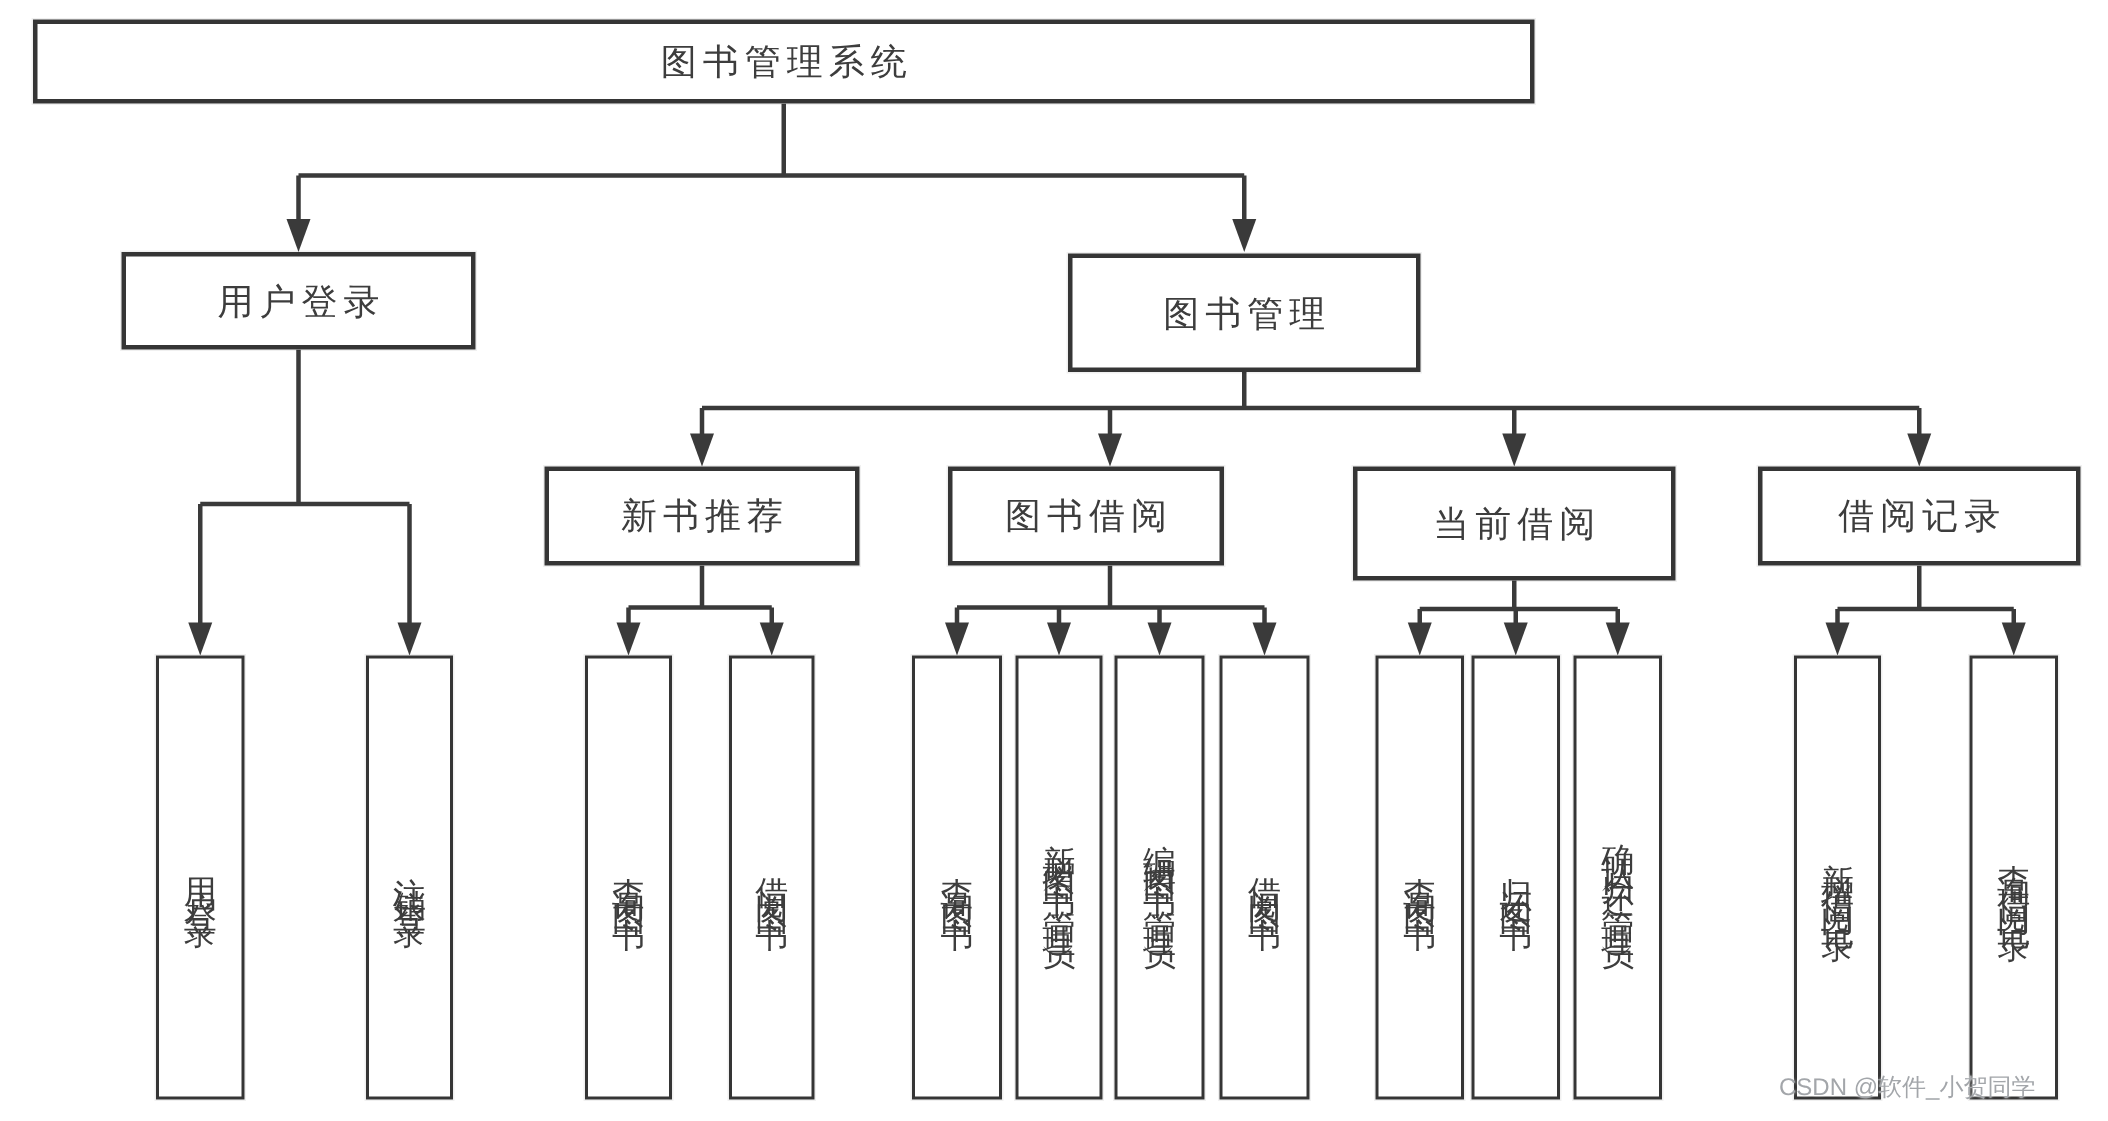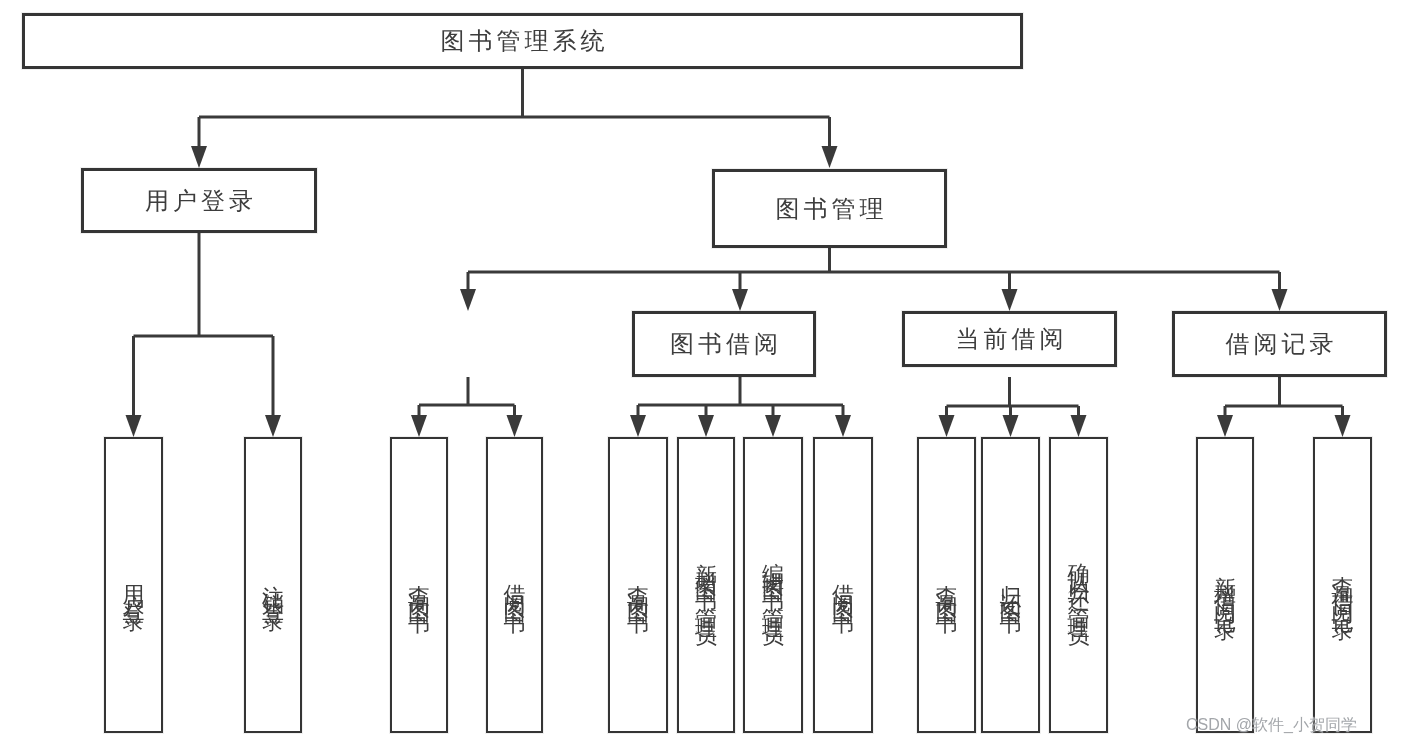--- a/index.html
+++ b/index.html
@@ -70,24 +70,27 @@
     <span>图书管理系统</span>
   </div>
 
   <div class="box h" style="left:81px;top:168px;width:236px;height:65px">
     <span>用户登录</span>
   </div>
   <div class="box h" style="left:712px;top:169px;width:235px;height:79px">
     <span>图书管理</span>
   </div>
 
+  <div class="box h" style="left:363px;top:311px;width:210px;height:66px">
+    <span>新书推荐</span>
+  </div>
   <div class="box h" style="left:632px;top:311px;width:184px;height:66px">
     <span>图书借阅</span>
   </div>
-  <div class="box h" style="left:902px;top:311px;width:215px;height:56px">
+  <div class="box h" style="left:902px;top:311px;width:215px;height:76px">
     <span>当前借阅</span>
   </div>
   <div class="box h" style="left:1172px;top:311px;width:215px;height:66px">
     <span>借阅记录</span>
   </div>
 
   <div class="box v" style="left:104px;top:437px;width:59px;height:296px">
     <span>用户登录</span>
   </div>
   <div class="box v" style="left:244px;top:437px;width:58px;height:296px">

